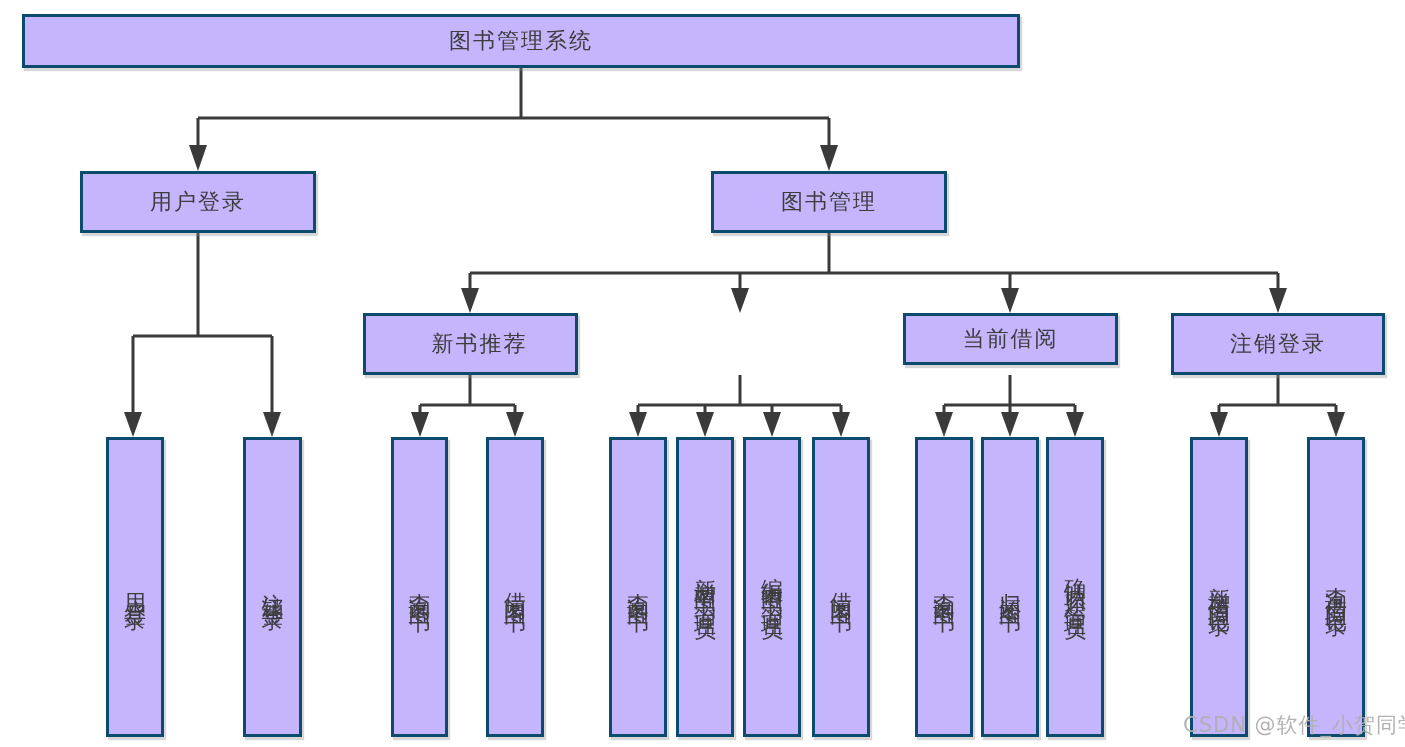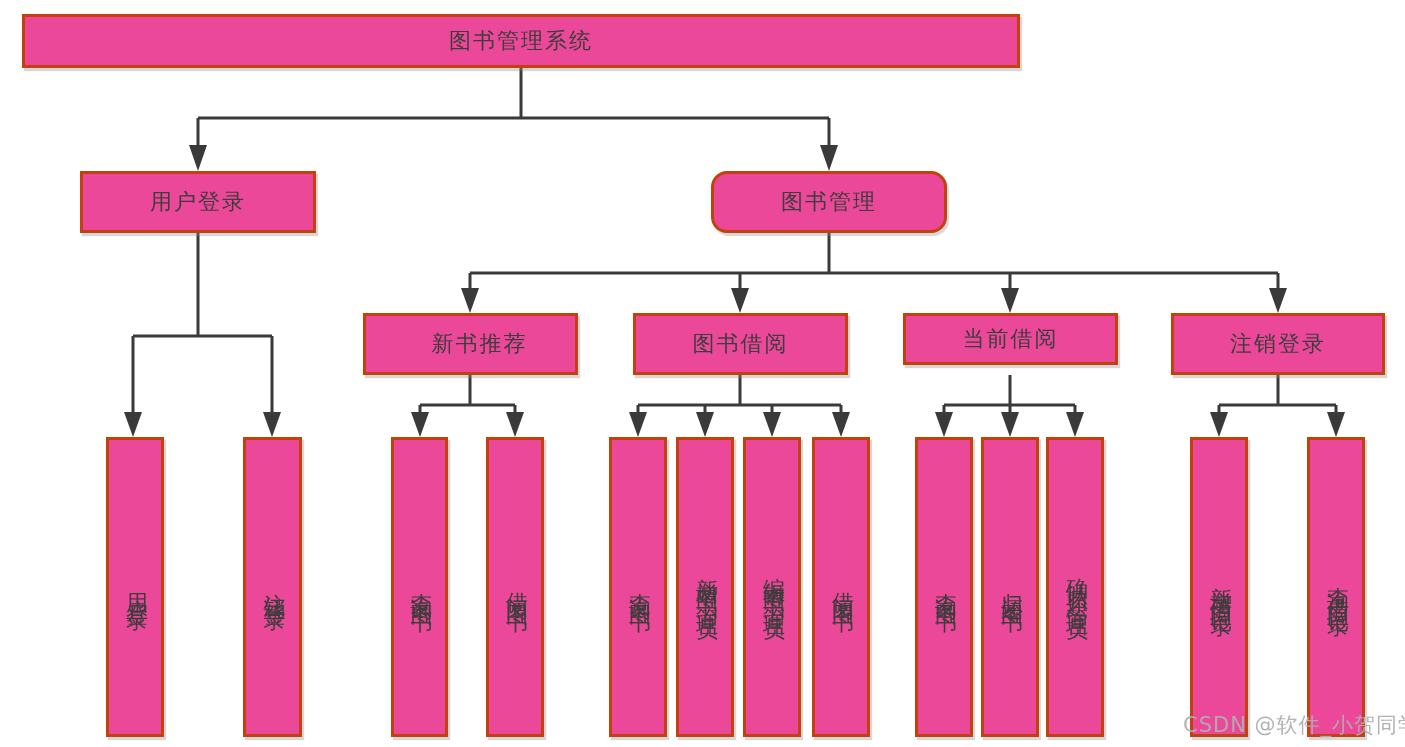--- a/index.html
+++ b/index.html
@@ -13,32 +13,31 @@
   }
   svg.connectors {
     position: absolute;
     left: 0; top: 0;
     width: 1405px; height: 747px;
     z-index: 1;
   }
   .node {
     position: absolute;
     box-sizing: border-box;
-    background: #ec4899;
-    border: 3px solid #c2410c;
+    background: #c4b5fd;
+    border: 3px solid #0c4a6e;
     color: #3d3d3d;
     display: flex;
     align-items: center;
     justify-content: center;
     font-size: 22px;
     letter-spacing: 2px;
     z-index: 2;
     box-shadow: 2px 3px 1px rgba(140,140,140,0.35);
     white-space: nowrap;
-    font-family: Liberation Mono, monospace;
   }
   .node.vertical {
     writing-mode: vertical-rl;
     text-orientation: mixed;
     letter-spacing: 6px;
     font-size: 22px;
     padding: 8px 0;
     white-space: normal;
   }
   .watermark {
@@ -96,24 +95,23 @@
       <polygon points="1001,412 1019,412 1010,437"></polygon>
       <polygon points="1066,412 1084,412 1075,437"></polygon>
       <polygon points="1210,412 1228,412 1219,437"></polygon>
       <polygon points="1327,412 1345,412 1336,437"></polygon>
     </g>
   </svg>
 
   <div class="node" style="left:22px; top:14px; width:998px; height:54px;">图书管理系统</div>
 
   <div class="node" style="left:80px; top:171px; width:236px; height:62px;">用户登录</div>
-  <div class="node" style="left:711px; top:171px; width:236px; height:62px;border-radius:16px;">图书管理</div>
+  <div class="node" style="left:711px; top:171px; width:236px; height:62px;">图书管理</div>
 
   <div class="node" style="left:363px; top:313px; width:215px; height:62px;padding-left:18px;">新书推荐</div>
-  <div class="node" style="left:633px; top:313px; width:215px; height:62px;">图书借阅</div>
   <div class="node" style="left:903px; top:313px; width:215px; height:52px;">当前借阅</div>
   <div class="node" style="left:1171px; top:313px; width:214px; height:62px;">注销登录</div>
 
   <div class="node vertical" style="left:106px; top:437px; width:58px; height:300px;">用户登录</div>
   <div class="node vertical" style="left:243px; top:437px; width:59px; height:300px;">注销登录</div>
 
   <div class="node vertical" style="left:391px; top:437px; width:57px; height:300px;">查询图书</div>
   <div class="node vertical" style="left:486px; top:437px; width:58px; height:300px;">借阅图书</div>
 
   <div class="node vertical" style="left:609px; top:437px; width:58px; height:300px;">查询图书</div>

